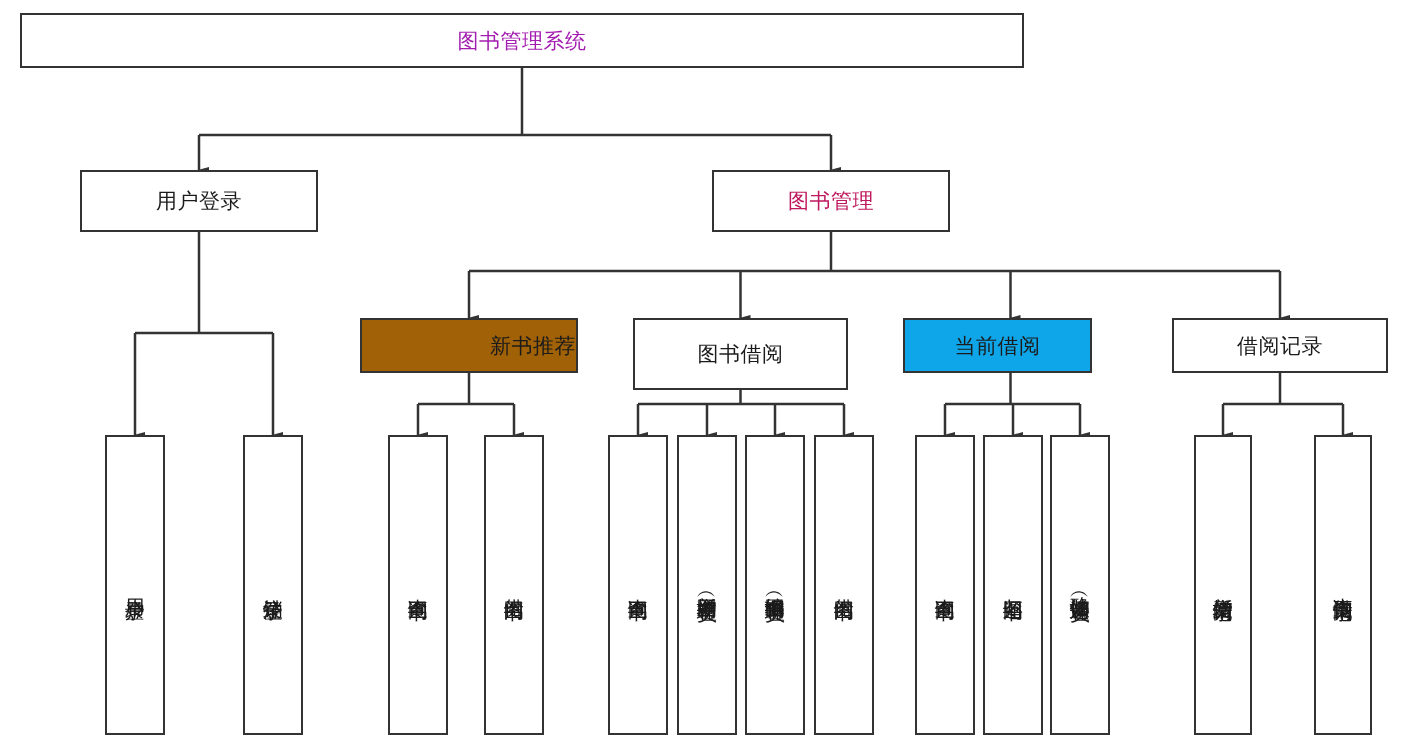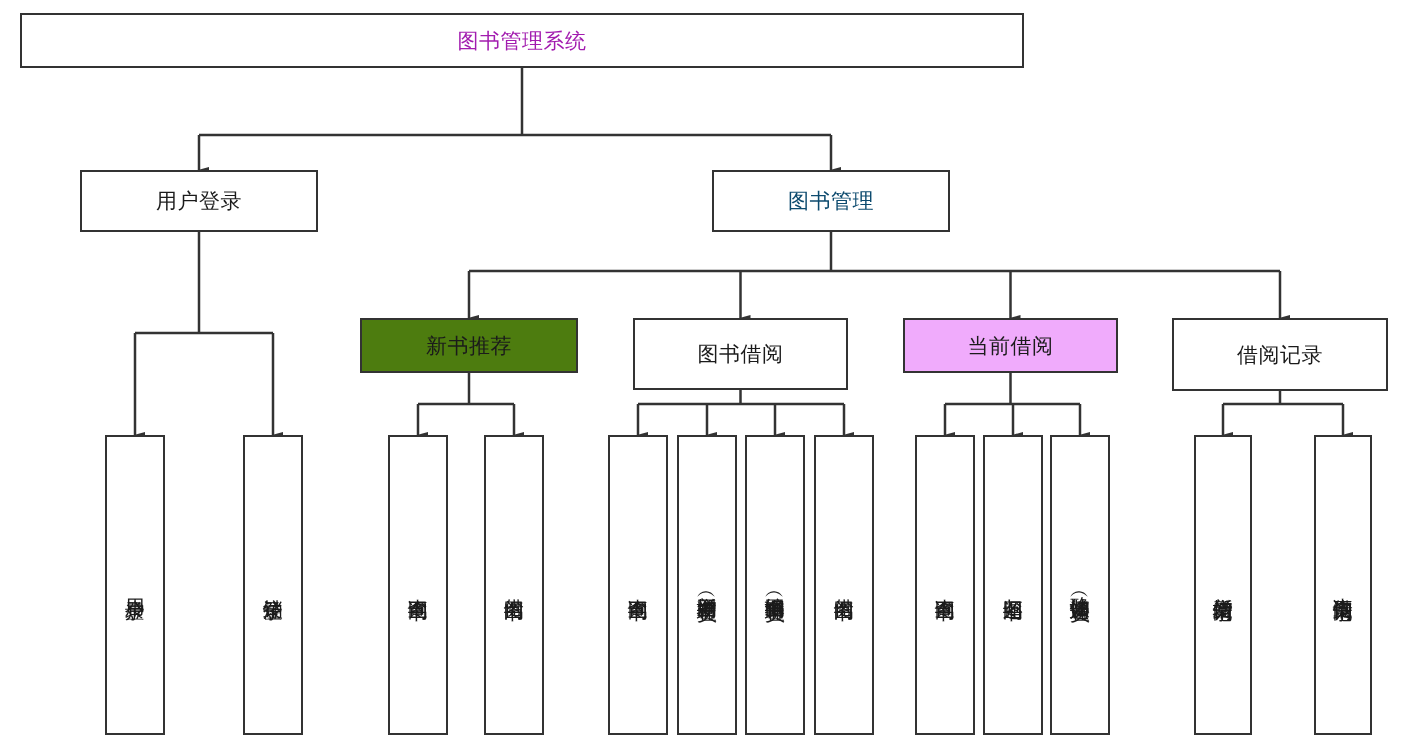--- a/index.html
+++ b/index.html
@@ -106,32 +106,32 @@
       </g>
   </svg>
   <div id="nodes-layer">
       <div class="node-box" style="left: 20px; top: 13px; width: 1004px; height: 55px; border-color: rgb(51, 51, 51); background: rgb(255, 255, 255);">
         <span class="node-label-h" style="color: #a21caf;">图书管理系统</span>
       </div>
       <div class="node-box" style="left: 80px; top: 170px; width: 238px; height: 62px; border-color: rgb(51, 51, 51); background: rgb(255, 255, 255);">
         <span class="node-label-h" style="color: rgb(27, 27, 27);">用户登录</span>
       </div>
       <div class="node-box" style="left: 712px; top: 170px; width: 238px; height: 62px; border-color: rgb(51, 51, 51); background: rgb(255, 255, 255);">
-        <span class="node-label-h" style="color: #0c4a6e;">图书管理</span>
+        <span class="node-label-h" style="color: #be185d;">图书管理</span>
       </div>
-      <div class="node-box" style="left: 360px; top: 318px; width: 218px; height: 55px; border-color: rgb(51, 51, 51); background: #4d7c0f;">
+      <div class="node-box" style="left: 360px; top: 318px; width: 218px; height: 55px; border-color: rgb(51, 51, 51); background: #a16207; justify-content: flex-end;">
         <span class="node-label-h" style="color: rgb(27, 27, 27);">新书推荐</span>
       </div>
       <div class="node-box" style="left: 633px; top: 318px; width: 215px; height: 72px; border-color: rgb(51, 51, 51); background: rgb(255, 255, 255);">
         <span class="node-label-h" style="color: rgb(27, 27, 27);">图书借阅</span>
       </div>
-      <div class="node-box" style="left: 903px; top: 318px; width: 215px; height: 55px; border-color: rgb(51, 51, 51); background: #f0abfc;">
+      <div class="node-box" style="left: 903px; top: 318px; width: 189px; height: 55px; border-color: rgb(51, 51, 51); background: #0ea5e9;">
         <span class="node-label-h" style="color: rgb(27, 27, 27);">当前借阅</span>
       </div>
-      <div class="node-box" style="left: 1172px; top: 318px; width: 216px; height: 73px; border-color: rgb(51, 51, 51); background: rgb(255, 255, 255);">
+      <div class="node-box" style="left: 1172px; top: 318px; width: 216px; height: 55px; border-color: rgb(51, 51, 51); background: rgb(255, 255, 255);">
         <span class="node-label-h" style="color: rgb(27, 27, 27);">借阅记录</span>
       </div>
       <div class="node-box" style="left: 105px; top: 435px; width: 60px; height: 300px; border-color: rgb(51, 51, 51); background: rgb(255, 255, 255);">
         <span class="node-label-v" style="color: rgb(27, 27, 27);">用户登录</span>
       </div>
       <div class="node-box" style="left: 243px; top: 435px; width: 60px; height: 300px; border-color: rgb(51, 51, 51); background: rgb(255, 255, 255);">
         <span class="node-label-v" style="color: rgb(27, 27, 27);">注销登录</span>
       </div>
       <div class="node-box" style="left: 388px; top: 435px; width: 60px; height: 300px; border-color: rgb(51, 51, 51); background: rgb(255, 255, 255);">
         <span class="node-label-v" style="color: rgb(27, 27, 27);">查询图书</span>

